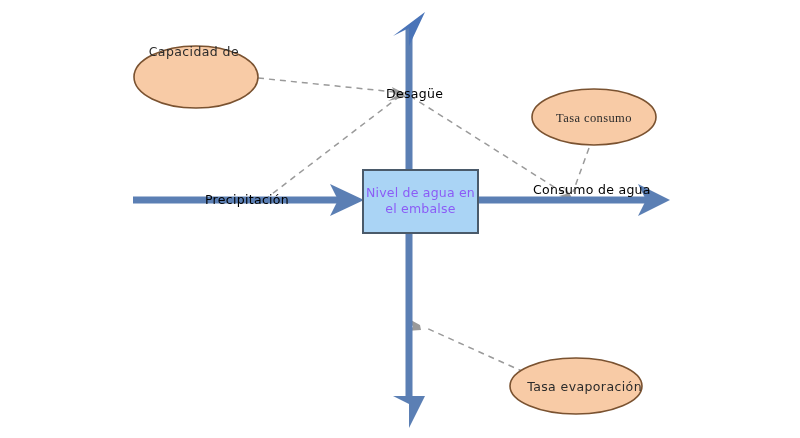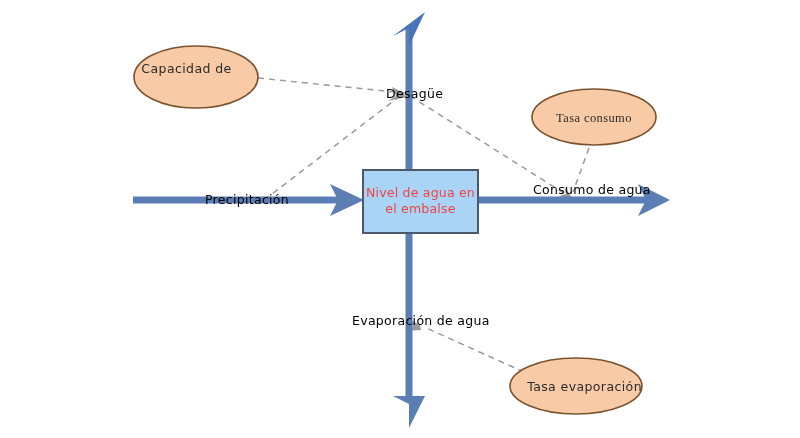--- a/index.html
+++ b/index.html
@@ -31,21 +31,21 @@
     color: #000000;
     white-space: nowrap;
     letter-spacing: 0.3px;
     z-index: 6;
     pointer-events: none;
   }
   .stock-label {
     position: absolute;
     font-family: "DejaVu Sans", sans-serif;
     font-size: 12.5px;
-    color: #ef4444;
+    color: #8b5cf6;
     text-align: center;
     line-height: 1.3;
     z-index: 7;
     letter-spacing: 0.2px;
   }
   .aux-label {
     position: absolute;
     font-family: "DejaVu Sans", sans-serif;
     font-size: 12.5px;
     color: #2b2b2b;
@@ -116,23 +116,22 @@
     <div>Nivel de agua en</div>
     <div>el embalse</div>
   </div>
 
   <div class="flow-label" style="left:205px; top:192px;">Precipitación</div>
 
   <div class="flow-label" style="left:533px; top:182px;">Consumo de agua</div>
 
   <div class="flow-label" style="left:386px; top:86px;">Desagüe</div>
 
-  <div class="flow-label" style="left:352px; top:313px;">Evaporación de agua</div>
 
-  <div class="aux-label" style="left:134px; top:61px; width:105px;">
+  <div class="aux-label" style="left:134px; top:44px; width:105px;text-align:right;">
     <div>Capacidad de</div>
   </div>
 
   <div class="aux-label" style="left:532px; top:110px; width:124px;font-family:Liberation Serif, serif;">
     <div>Tasa consumo</div>
   </div>
 
   <div class="aux-label" style="left:510px; top:379px; width:132px;text-align:right;">
     <div>Tasa evaporación</div>
   </div>

